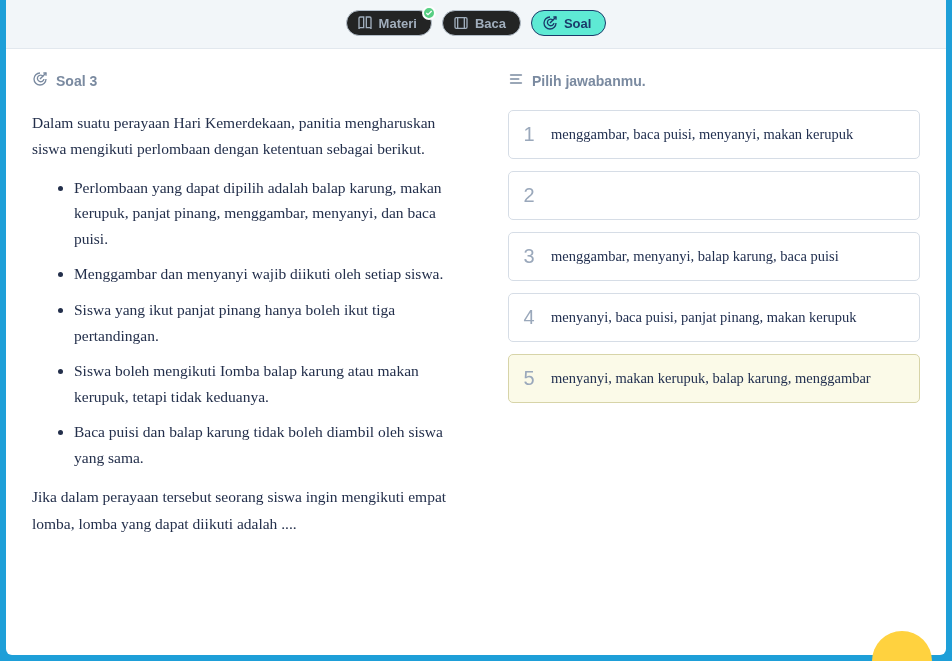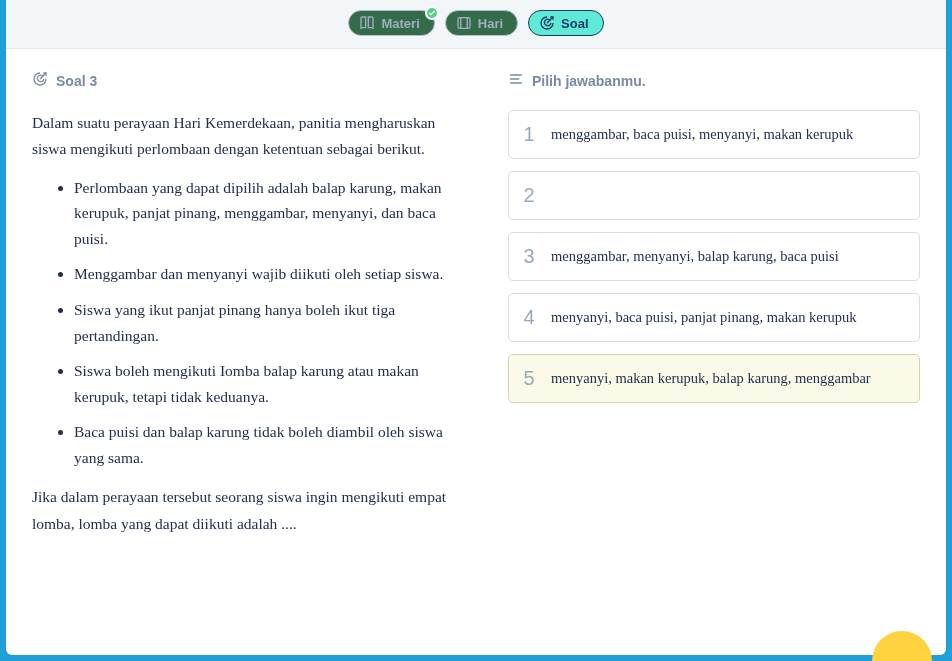--- a/index.html
+++ b/index.html
@@ -38,21 +38,21 @@
   .tab-pill {
     display: inline-flex;
     align-items: center;
     gap: 6px;
     border: 1.5px solid #aab6c2;
     border-radius: 18px;
     padding: 4px 14px 4px 10px;
     font-size: 13px;
     font-weight: 600;
     color: #93a2b2;
-    background: #14532d;
+    background: #000000;
     position: relative;
     cursor: pointer;
   }
   .tab-pill.disabled { opacity: 0.85; }
   .tab-pill.active {
     border-color: #1b3a6a;
     color: #1b3a6a;
     background: #5eead4;
   }
   .tab-pill .check-badge {
@@ -174,21 +174,21 @@
         </span>
       </div>
       <div class="tab-pill disabled">
         <span class="pill-icon">
           <svg viewBox="0 0 24 24" fill="none" stroke="#93a2b2" stroke-width="2">
               <rect x="3" y="4" width="18" height="16" rx="2"></rect>
               <line x1="7" y1="4" x2="7" y2="20"></line>
               <line x1="17" y1="4" x2="17" y2="20"></line>
             </svg>
         </span>
-        <span>Hari</span>
+        <span>Baca</span>
       </div>
       <div class="tab-pill active">
         <span class="pill-icon">
           <svg viewBox="0 0 24 24" fill="none" stroke="#1b3a6a" stroke-width="2">
               <path d="M21 12a9 9 0 1 1-9-9"></path>
               <path d="M17 8a5 5 0 1 0 1 4"></path>
               <line x1="12" y1="12" x2="21" y2="3"></line>
               <polyline points="17 3 21 3 21 7"></polyline>
             </svg>
         </span>

